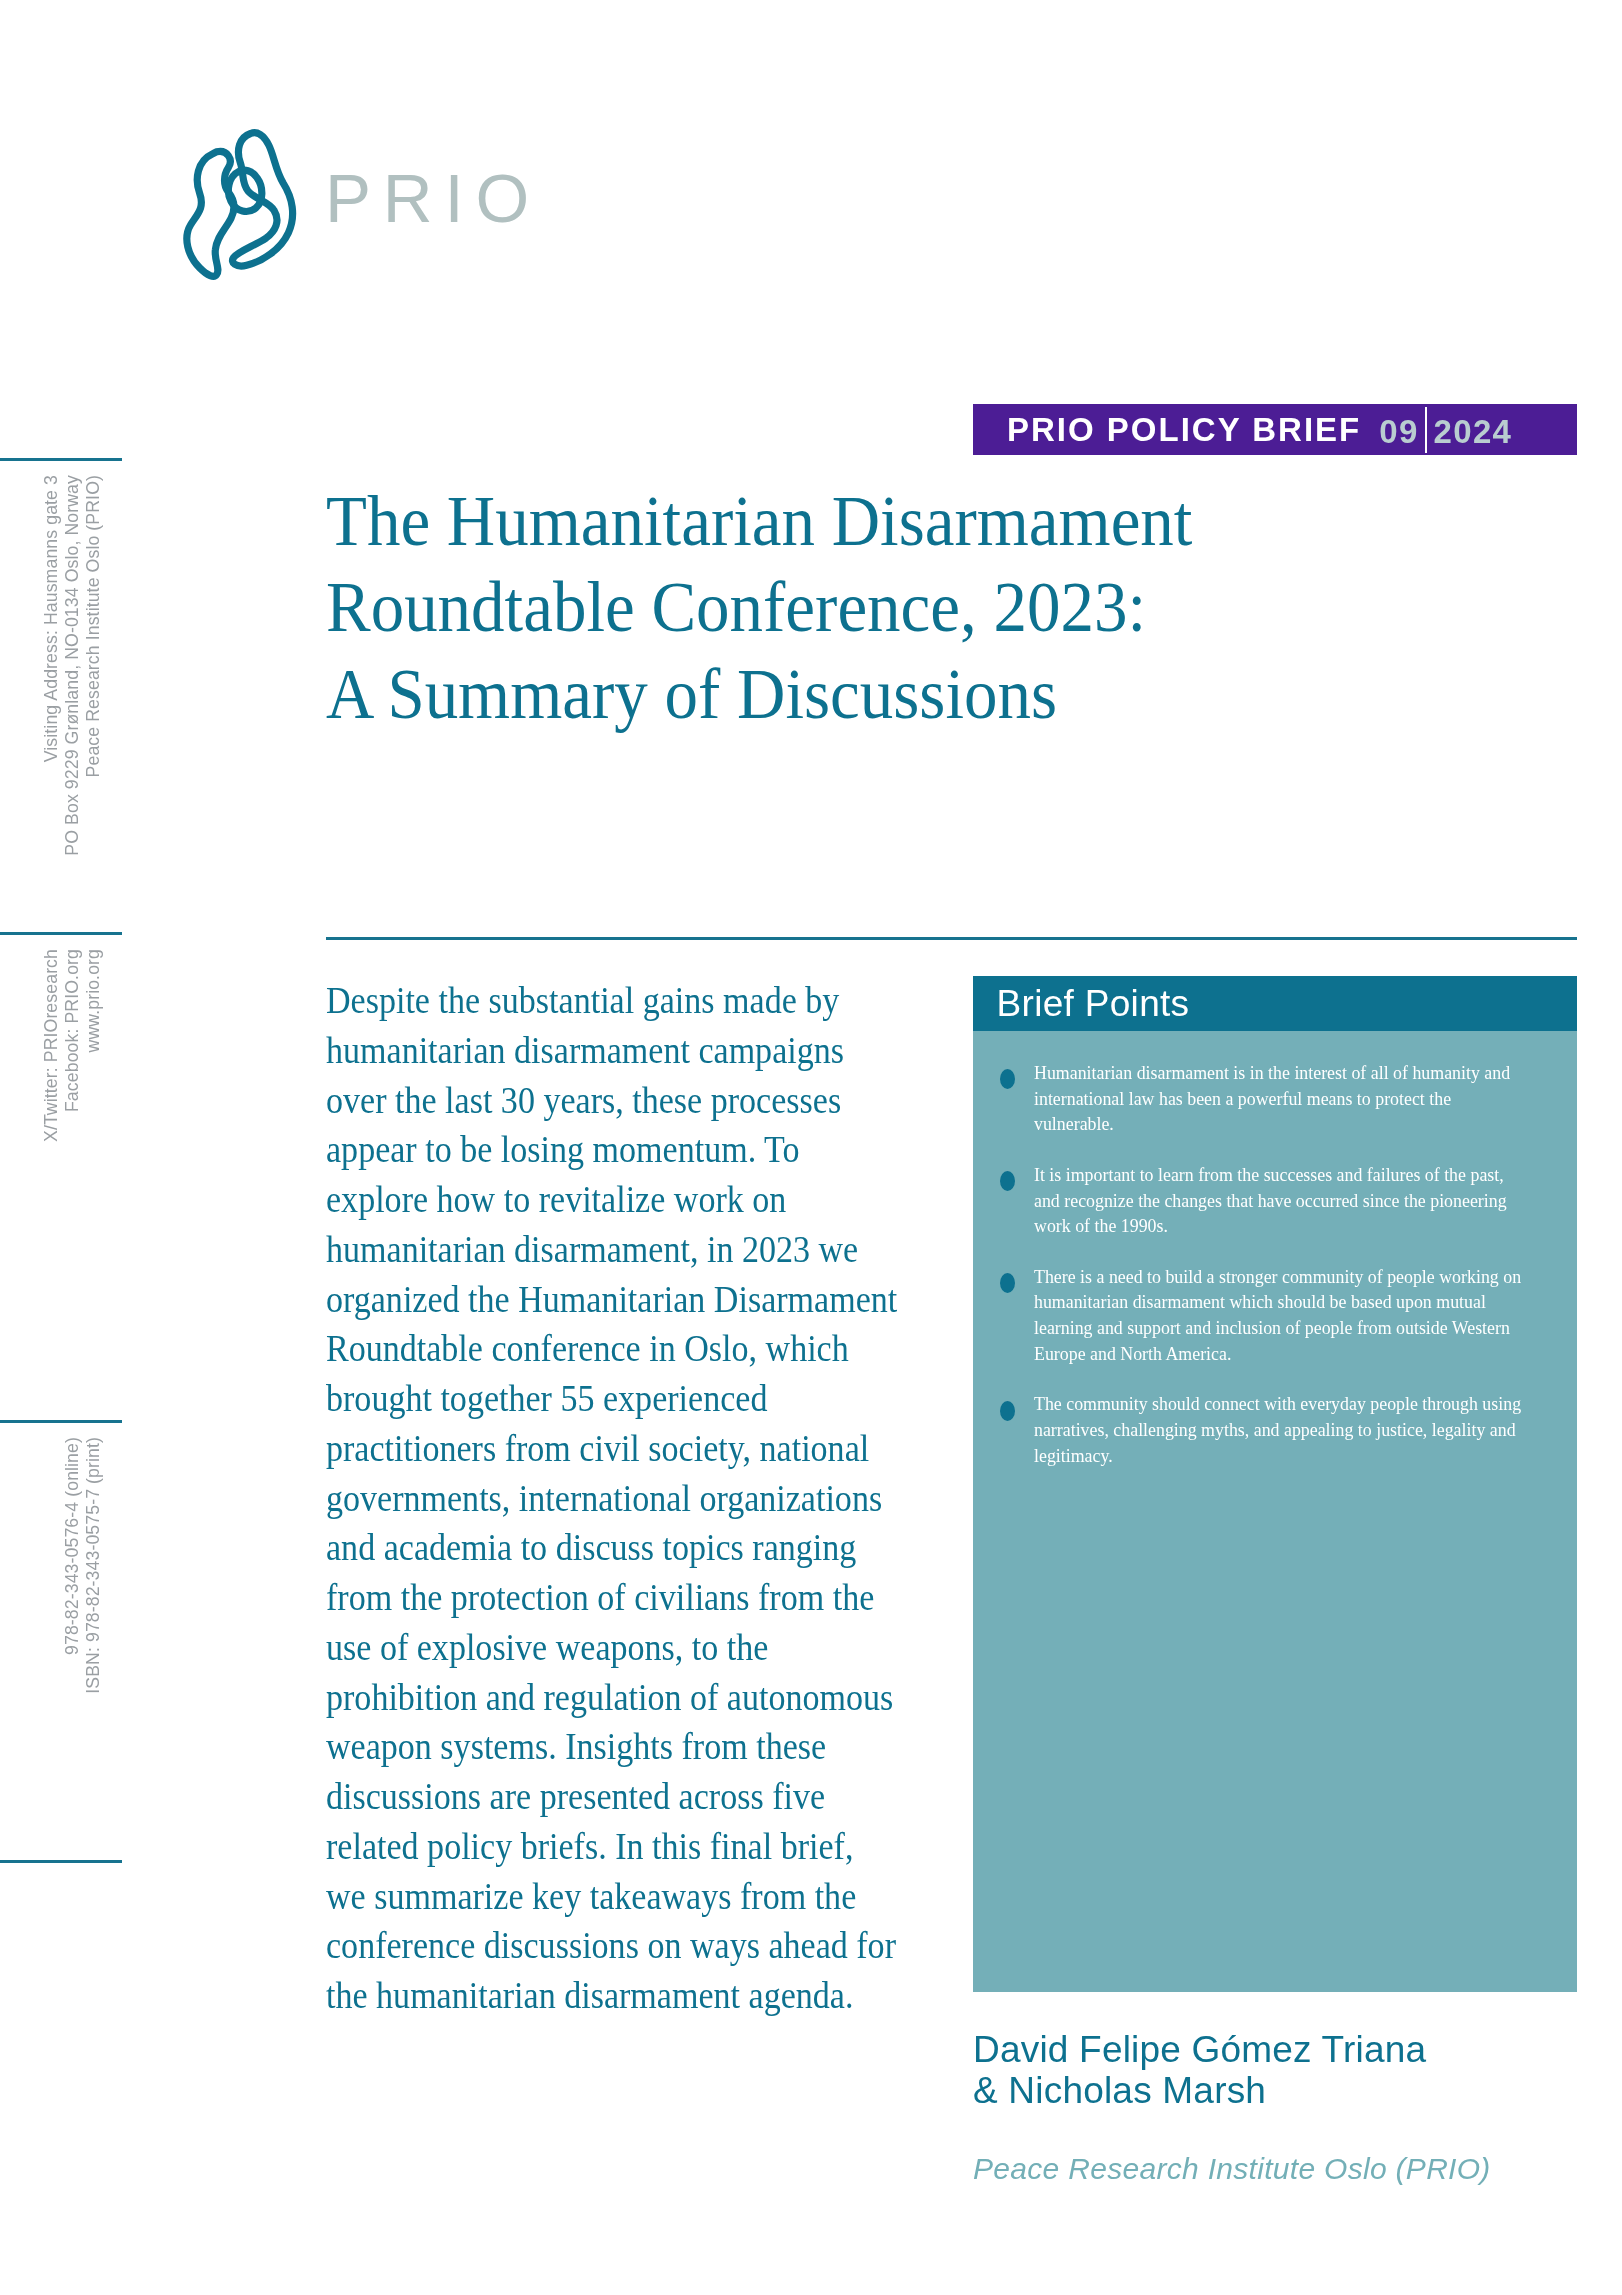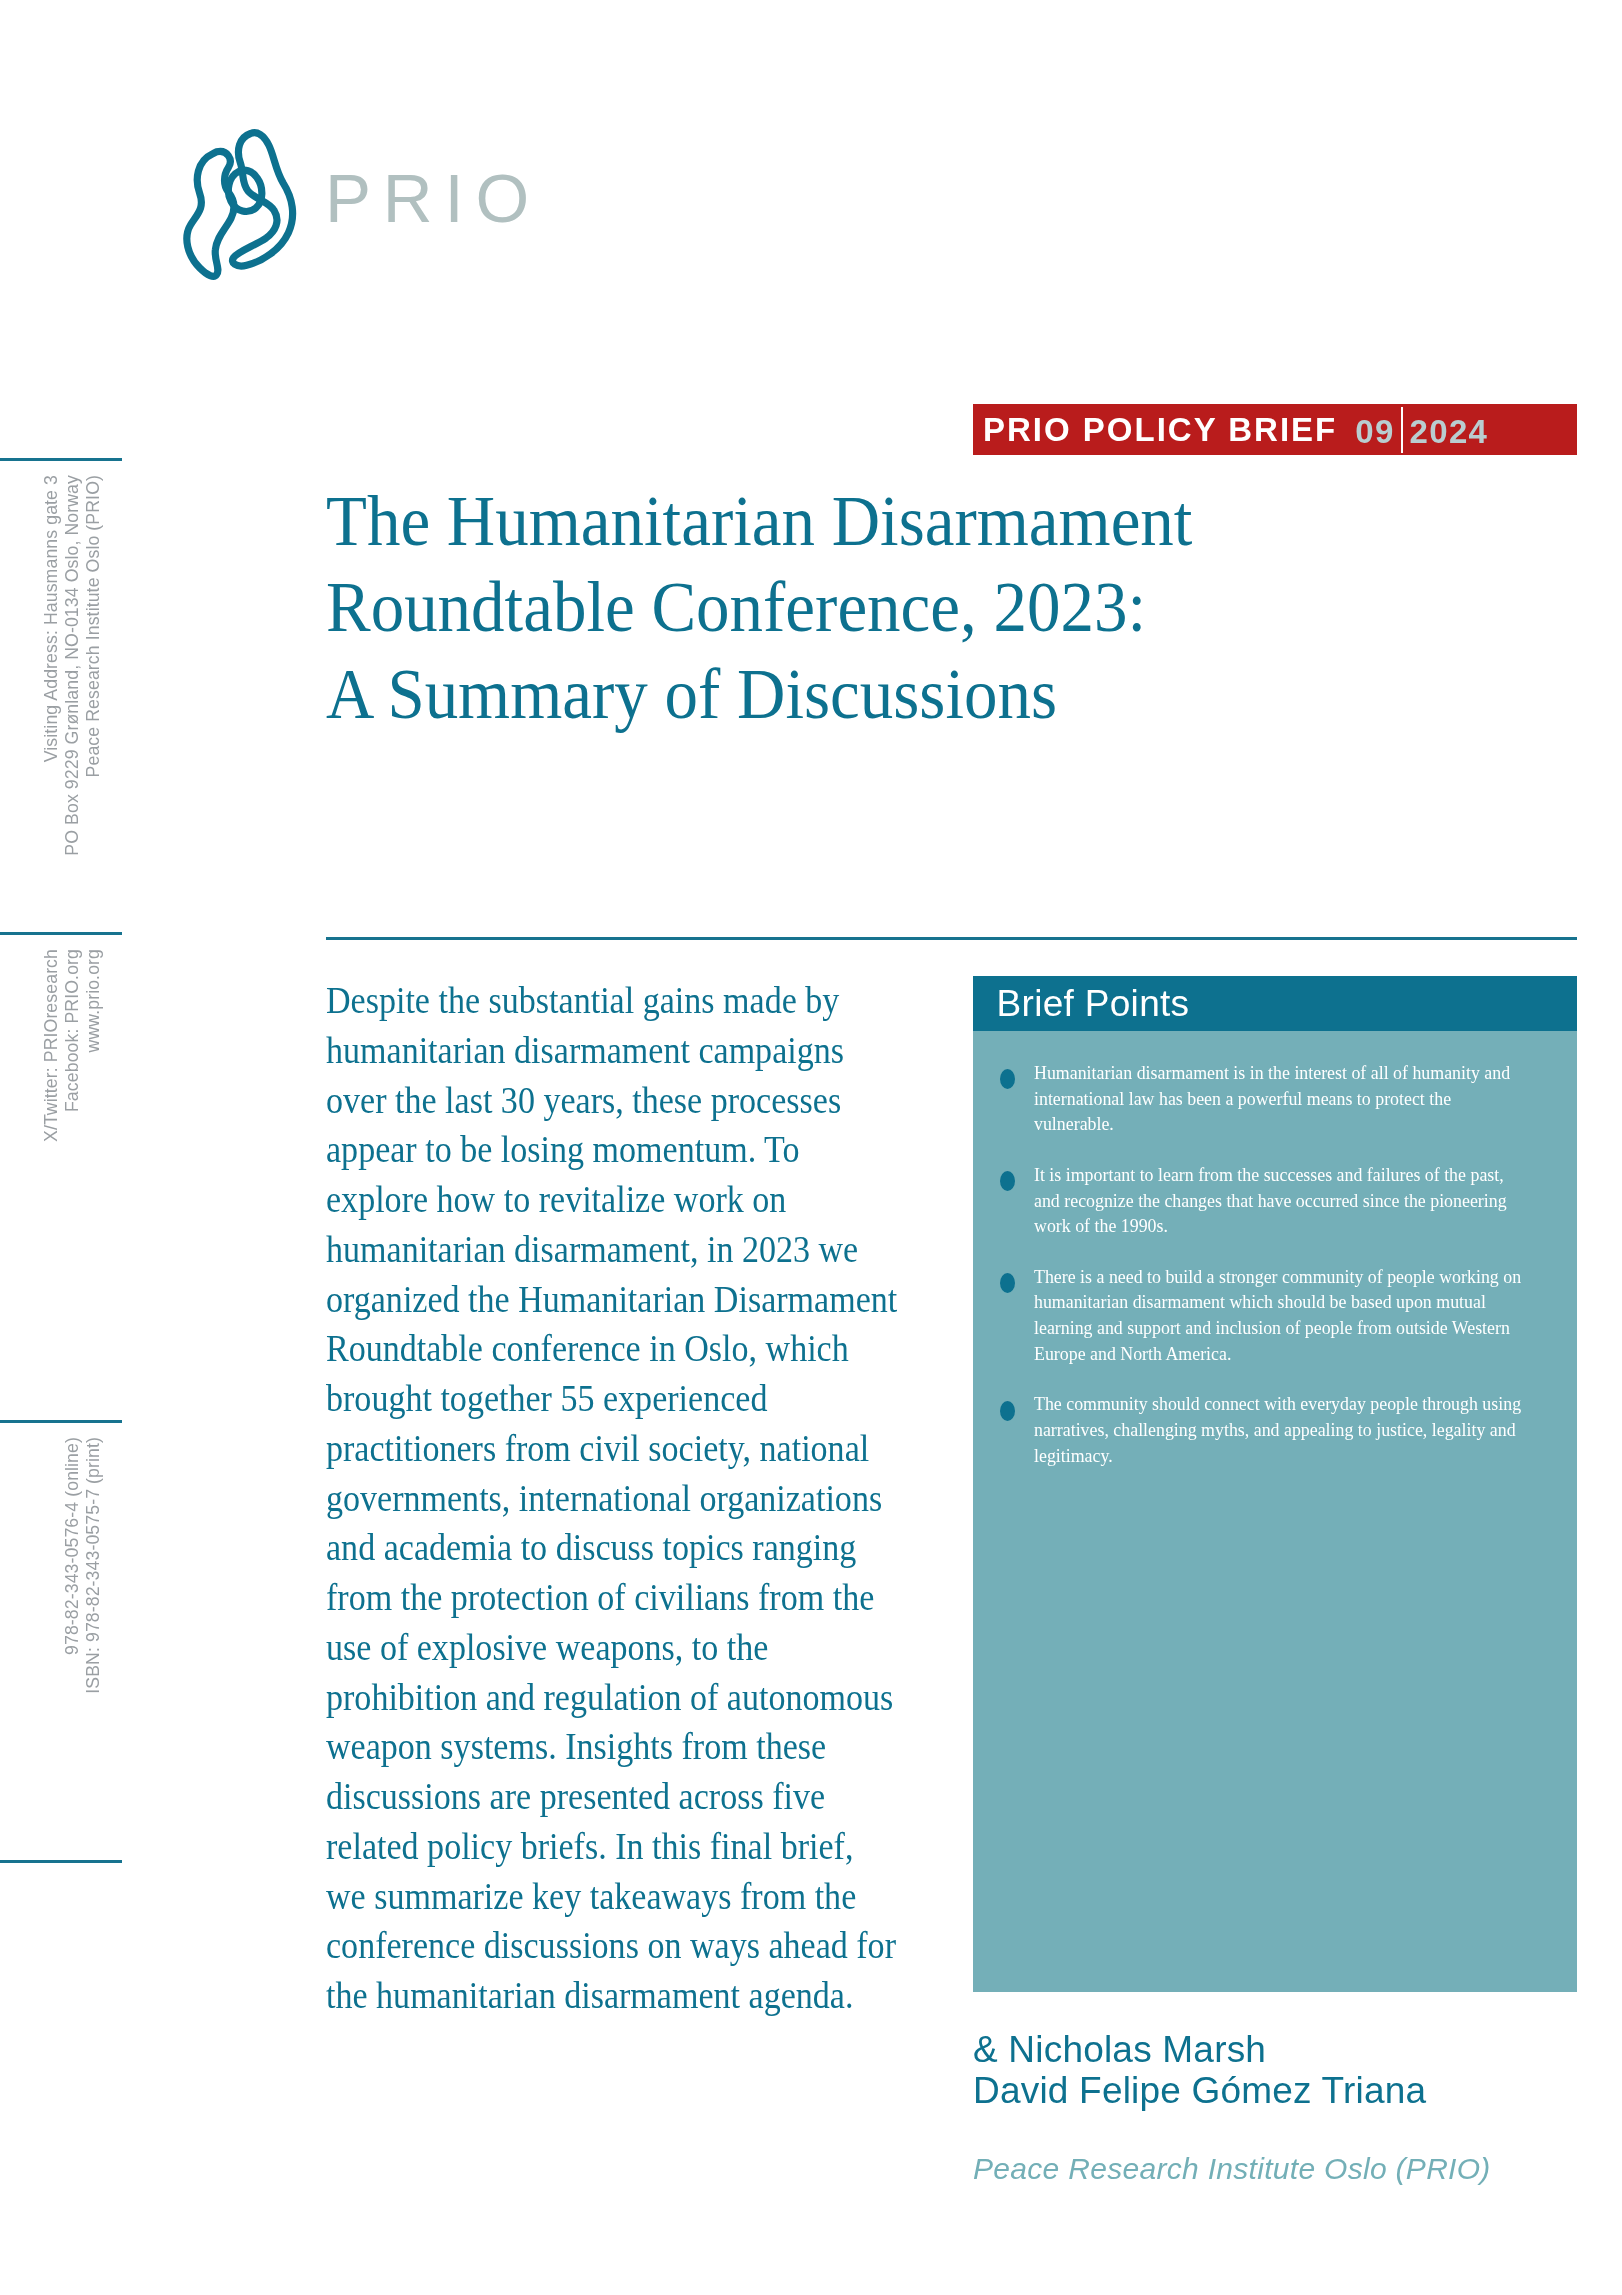--- a/index.html
+++ b/index.html
@@ -32,24 +32,24 @@
     font-size:17.7px;
     letter-spacing:0.1px;
     line-height:1.02;
     white-space:nowrap;
     font-family:"Liberation Sans",sans-serif;
   }
 
   
   .banner{
     position:absolute;left:973px;top:404px;width:604px;height:51px;
-    background:#b91c1c;color:#ffffff;
+    background:#4c1d95;color:#ffffff;
     display:flex;align-items:center;
     font-size:33px;font-weight:700;letter-spacing:2px;
-    padding-left:10px;box-sizing:border-box;
+    padding-left:34px;box-sizing:border-box;
     font-family:"Liberation Sans",sans-serif;
   }
   .banner .issue{color:#b9cdd0;letter-spacing:1.3px;margin-left:18px;}
   .banner .sep{
     display:inline-block;width:2px;height:46px;background:#ffffff;
     margin:0 6.5px;vertical-align:-10.5px;
   }
 
   
   .title{
@@ -198,19 +198,19 @@
       <span class="bp-dot"></span>
       <span class="bp-text">There is a need to build a stronger community of people working on humanitarian disarmament which should be based upon mutual learning and support and inclusion of people from outside Western Europe and North America.</span>
     </div>
     <div class="bp-item">
       <span class="bp-dot"></span>
       <span class="bp-text">The community should connect with everyday people through using narratives, challenging myths, and appealing to justice, legality and legitimacy.</span>
     </div>
   </div>
 
   <div class="authors">
+    <div>David Felipe Gómez Triana</div>
     <div>&amp; Nicholas Marsh</div>
-    <div>David Felipe Gómez Triana</div>
   </div>
   <div class="affil">Peace Research Institute Oslo (PRIO)</div>
 
 </div>
 
 
 </body></html>

